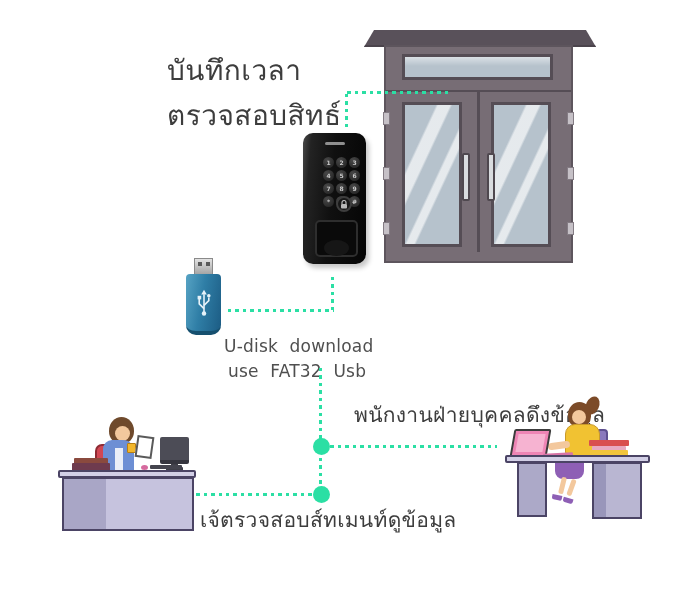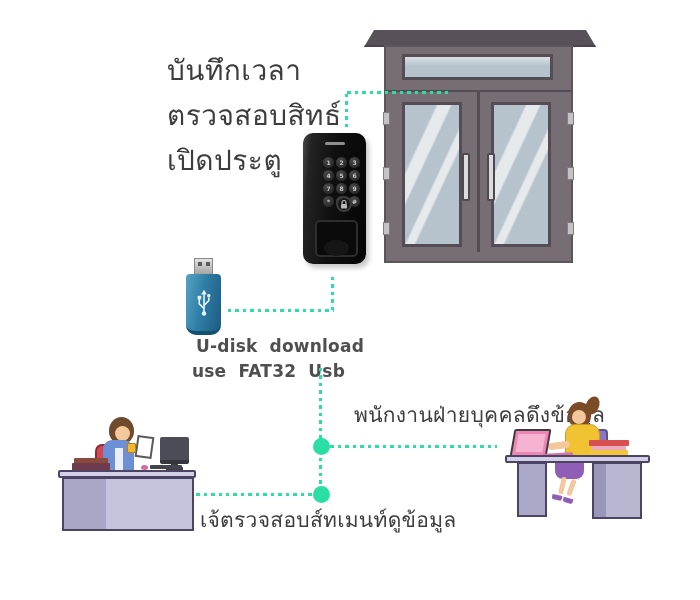--- a/index.html
+++ b/index.html
@@ -71,21 +71,21 @@
   
   .usb-conn{left:194px;top:258px;width:19px;height:17px;
     background:linear-gradient(180deg,#e3e3e3,#a5a5a5);border:1px solid #8a8a8a;box-sizing:border-box;}
   .usb-hole{top:3px;width:4px;height:4px;background:#5a5a5a;}
   .usb-body{left:186px;top:274px;width:35px;height:61px;border-radius:4px 4px 10px 10px;
     background:linear-gradient(100deg,#57a3c4 0%,#2f7ea6 45%,#1c5c84 100%);
     border-bottom:4px solid #16506f;box-sizing:border-box;
     display:flex;align-items:center;justify-content:center;}
 
   
-  .usbcap{font-size:17px;font-weight:700;color:#4f4f4f;word-spacing:6px;letter-spacing:.2px;}
+  .usbcap{font-size:17px;font-weight:400;color:#4f4f4f;word-spacing:6px;letter-spacing:.2px;margin-left:28px;}
   .thlabel{font-size:21px;color:var(--ink);font-weight:500;letter-spacing:.3px;}
 
   
   .outl{border:2px solid var(--desk-line);box-sizing:border-box;}
 
   
   .l-chair{left:95px;top:444px;width:20px;height:30px;background:#d14753;border:2px solid #8e2a33;
     border-radius:7px 5px 0 0;box-sizing:border-box;}
   .l-hair{left:109px;top:417px;width:25px;height:27px;background:#6f4a2c;border-radius:50% 50% 46% 46%;}
   .l-face{left:115px;top:426px;width:15px;height:15px;background:var(--skin);border-radius:50%;}
@@ -136,21 +136,20 @@
   .r-chairpost{left:599px;top:462px;width:4px;height:30px;background:#6f609f;}
 </style>
 </head>
 <body>
 
 <div id="stage">
 
   <div class="abs heading">
     <div>บันทึกเวลา</div>
     <div>ตรวจสอบสิทธ์</div>
-    <div>เปิดประตู</div>
   </div>
 
   <div class="abs cornice"></div>
   <div class="abs doorframe">
     <div class="abs transom"></div>
     <div class="abs midrail"></div>
     <div class="abs stile"></div>
     <div class="abs dglass" style="left:16px;"></div>
     <div class="abs dglass" style="left:105px;"></div>
     <div class="abs handle" style="left:76px;"></div>
@@ -206,21 +205,21 @@
         <path d="M10 21 L16 15 V11"></path>
       </g>
       <circle cx="10" cy="31" r="2.8" fill="#e6f2f9"></circle>
       <rect x="2" y="9" width="4.5" height="4.5" fill="#e6f2f9"></rect>
       <circle cx="16" cy="9" r="2.2" fill="#e6f2f9"></circle>
       <path d="M10 1.5 L6.5 7.5 H13.5 Z" fill="#e6f2f9"></path>
     </svg>
   </div>
 
   <div class="abs usbcap" style="left:196px;top:336px;">U-disk download</div>
-  <div class="abs usbcap" style="left:192px;top:361px;text-align:right;">use FAT32 Usb</div>
+  <div class="abs usbcap" style="left:200px;top:361px;text-align:right;">use FAT32 Usb</div>
 
   <div class="abs dv" style="left:319px;top:368px;height:124px;"></div>
   <div class="abs dh" style="left:330px;top:445px;width:167px;"></div>
   <div class="abs dh" style="left:196px;top:493px;width:122px;"></div>
   <div class="abs node" style="left:313px;top:438px;"></div>
   <div class="abs node" style="left:313px;top:486px;"></div>
 
   <div class="abs thlabel" style="left:354px;top:398px;">พนักงานฝ่ายบุคคลดึงข้อมูล</div>
   <div class="abs thlabel" style="left:200px;top:503px;">เจ้ตรวจสอบส์ทเมนท์ดูข้อมูล</div>
 

